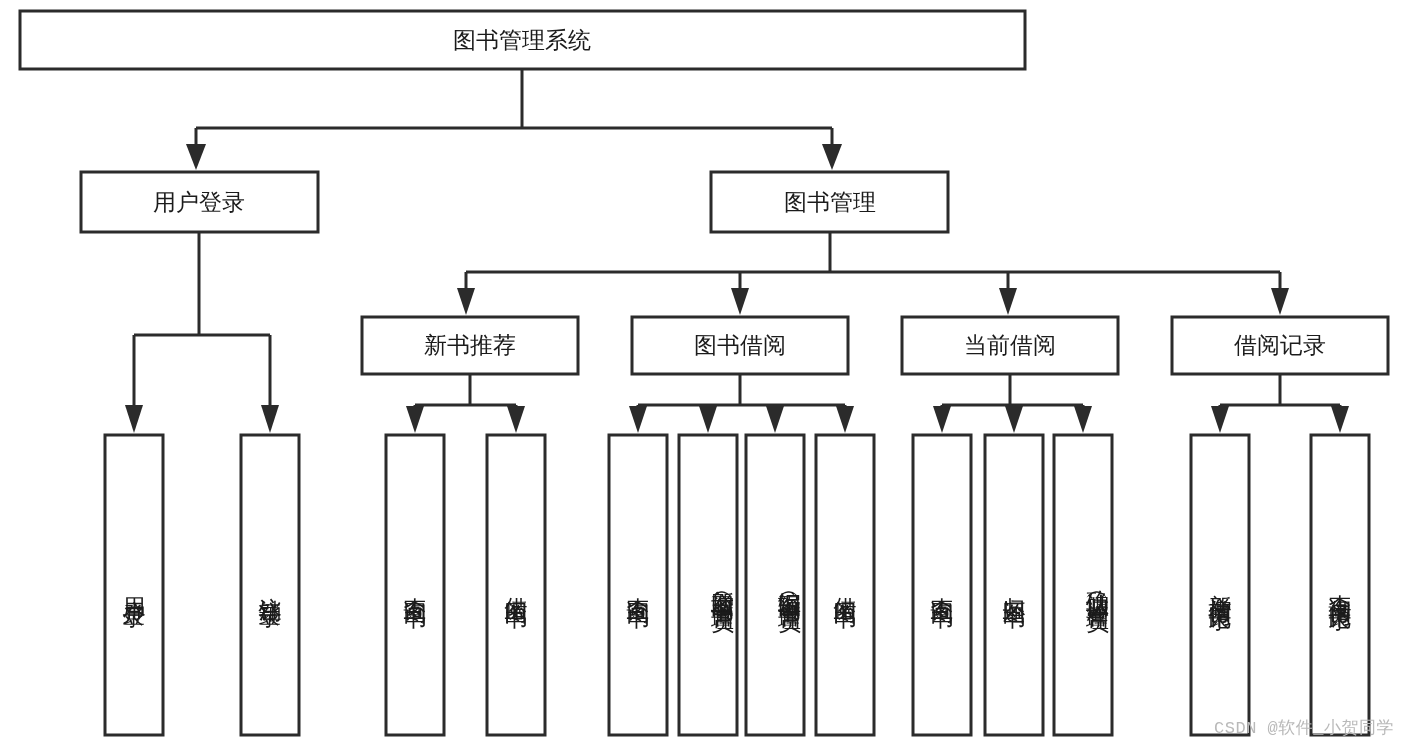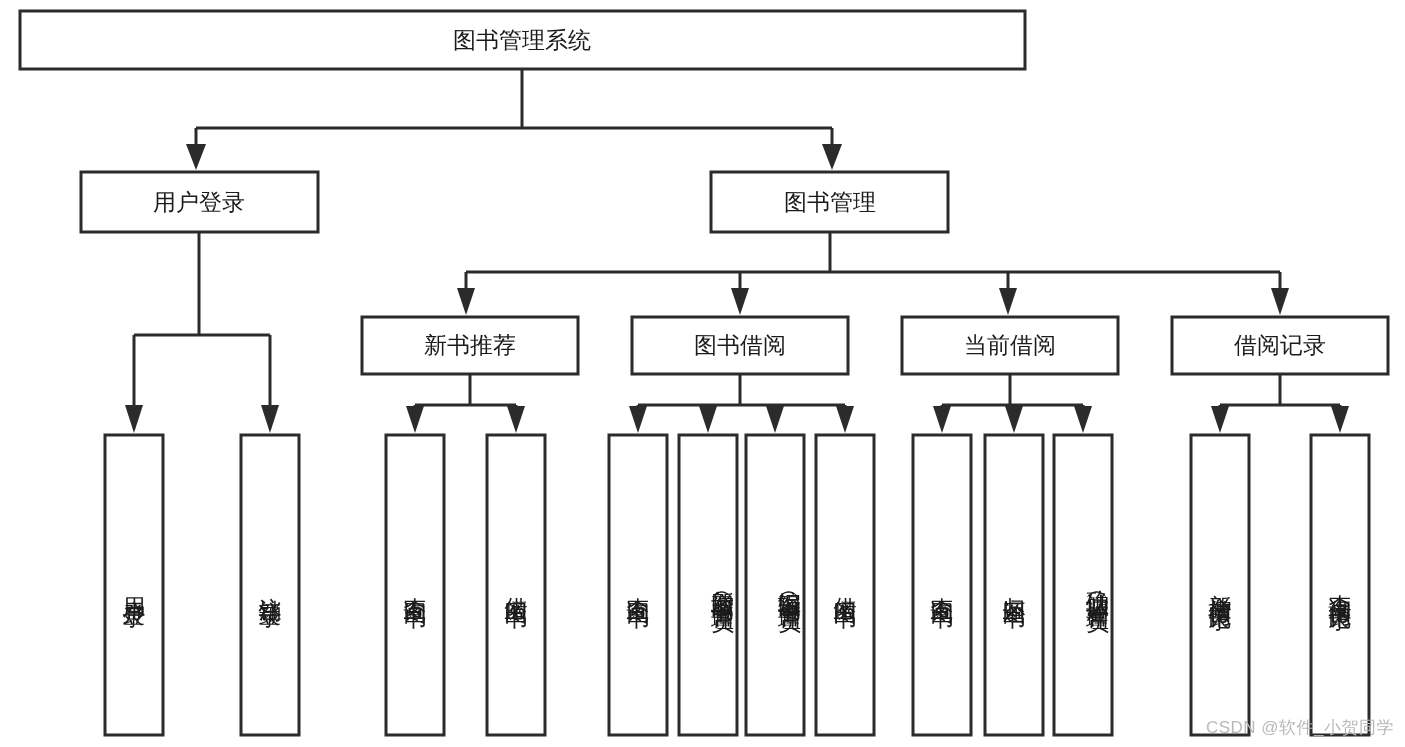--- a/index.html
+++ b/index.html
@@ -67,21 +67,21 @@
     line-height: 1.25;
     color: #1b1b1b;
     letter-spacing: 3px;
     white-space: nowrap;
     pointer-events: none;
   }
   #watermark {
     position: absolute;
     right: 8px;
     bottom: 8px;
-    font-family: Liberation Sans, sans-serif;
+    font-family: Liberation Mono, monospace;
     font-size: 17px;
     color: #b9b9b9;
     letter-spacing: 0.5px;
     white-space: nowrap;
   }
 </style>
 </head>
 <body>
 
 <div id="diagram-root">

